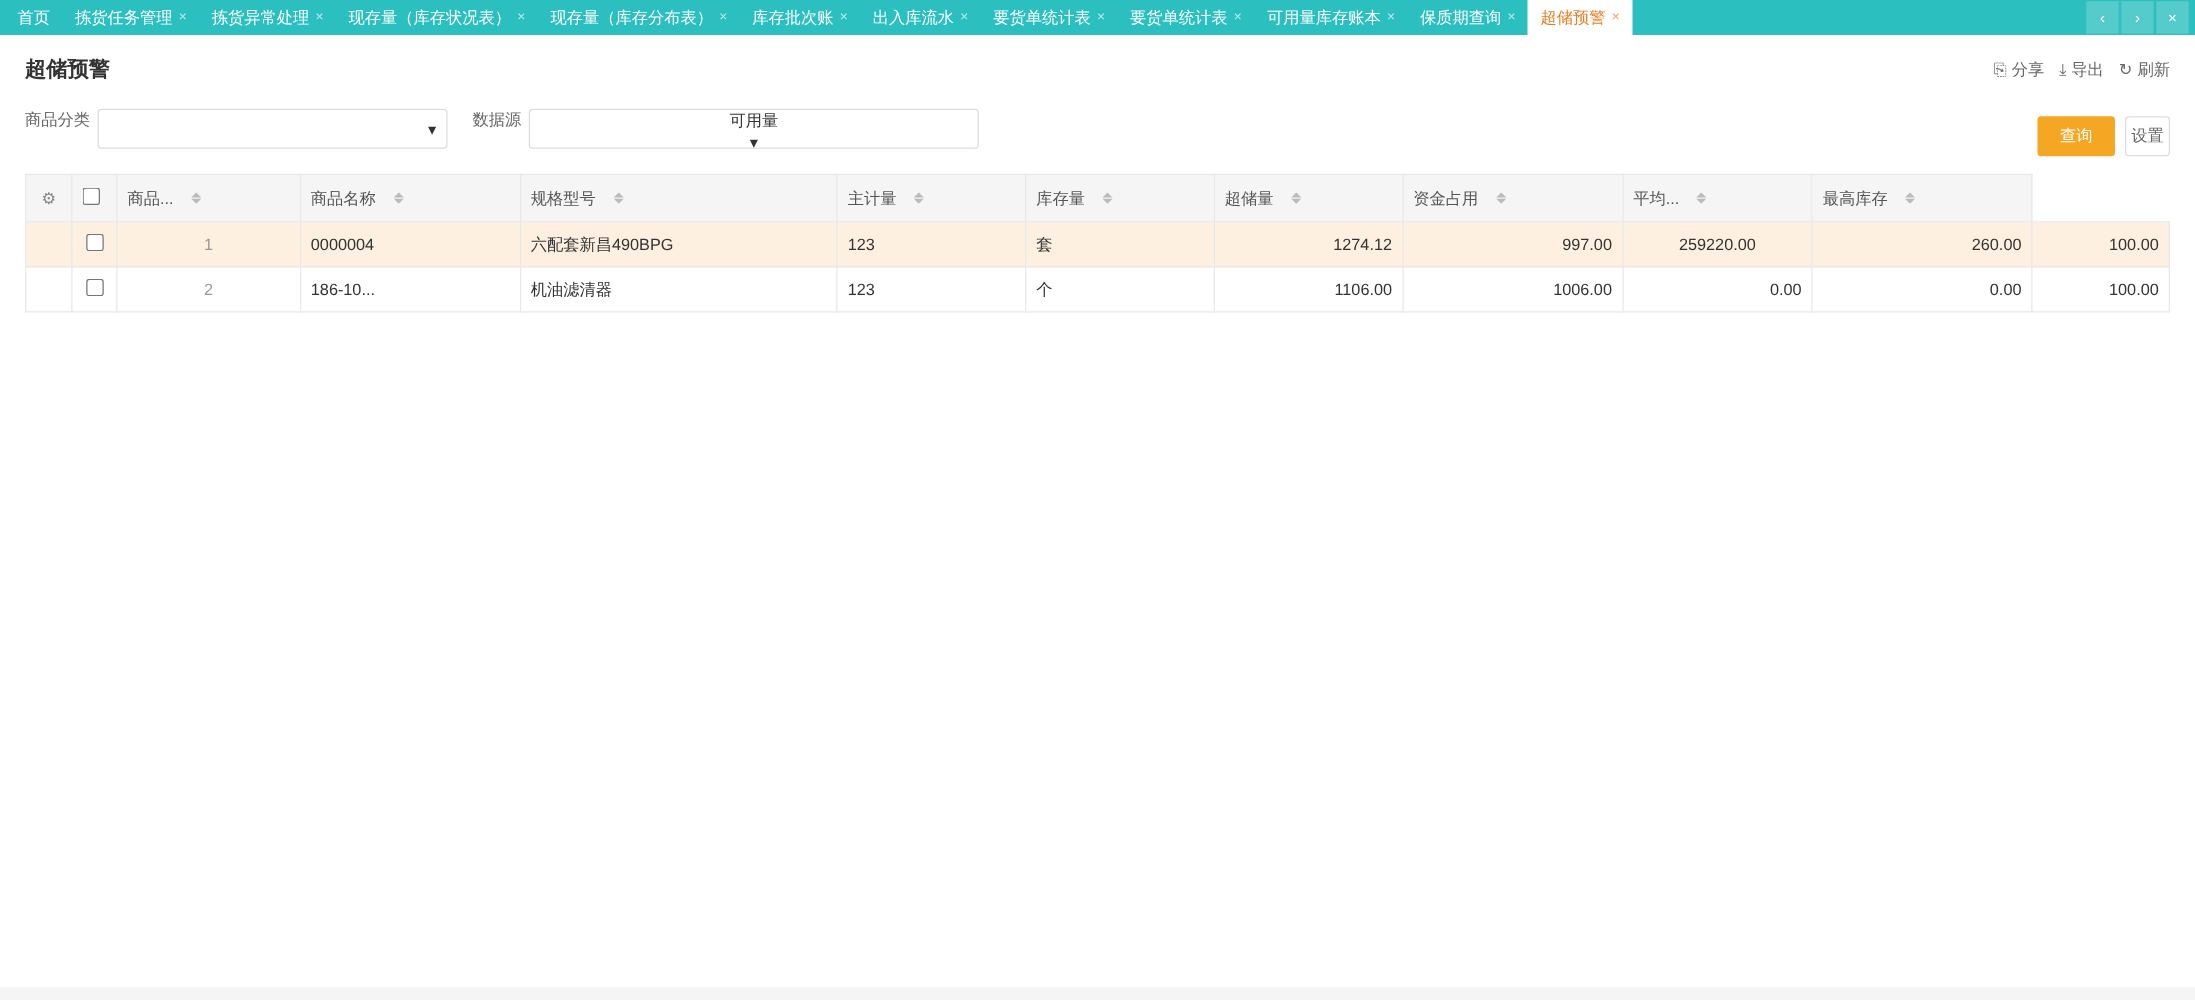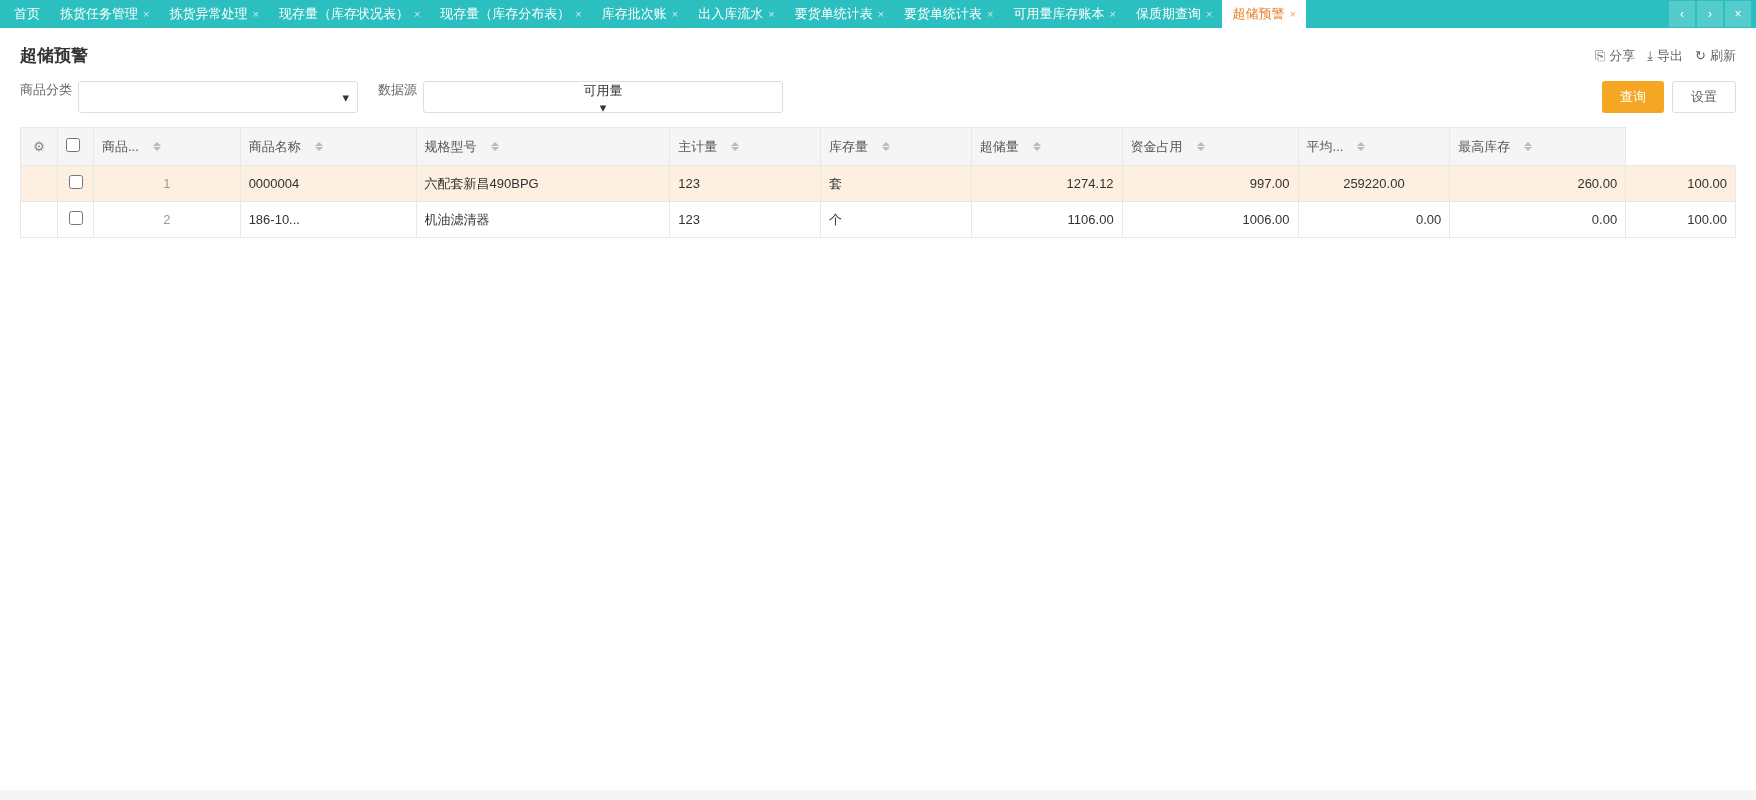--- a/index.html
+++ b/index.html
@@ -116,36 +116,37 @@
       color: #333;
     }
     .filter-select-wide {
       width: 360px;
       flex-direction: column;
     }
     .filter-actions {
       display: flex;
       gap: 8px;
       margin-left: auto;
+      margin-top: 12px;
     }
     .btn-query {
       background: #f5a623;
       color: #fff;
       border: none;
       border-radius: 3px;
       padding: 6px 18px;
       cursor: pointer;
       font-size: 13px;
     }
     .btn-settings {
       background: #fff;
       color: #666;
       border: 1px solid #ddd;
       border-radius: 3px;
-      padding: 6px 18px;
+      padding: 6px 4px;
       cursor: pointer;
       font-size: 13px;
     }
 
     
     .data-table {
       width: 100%;
       border-collapse: collapse;
       font-size: 13px;
     }

